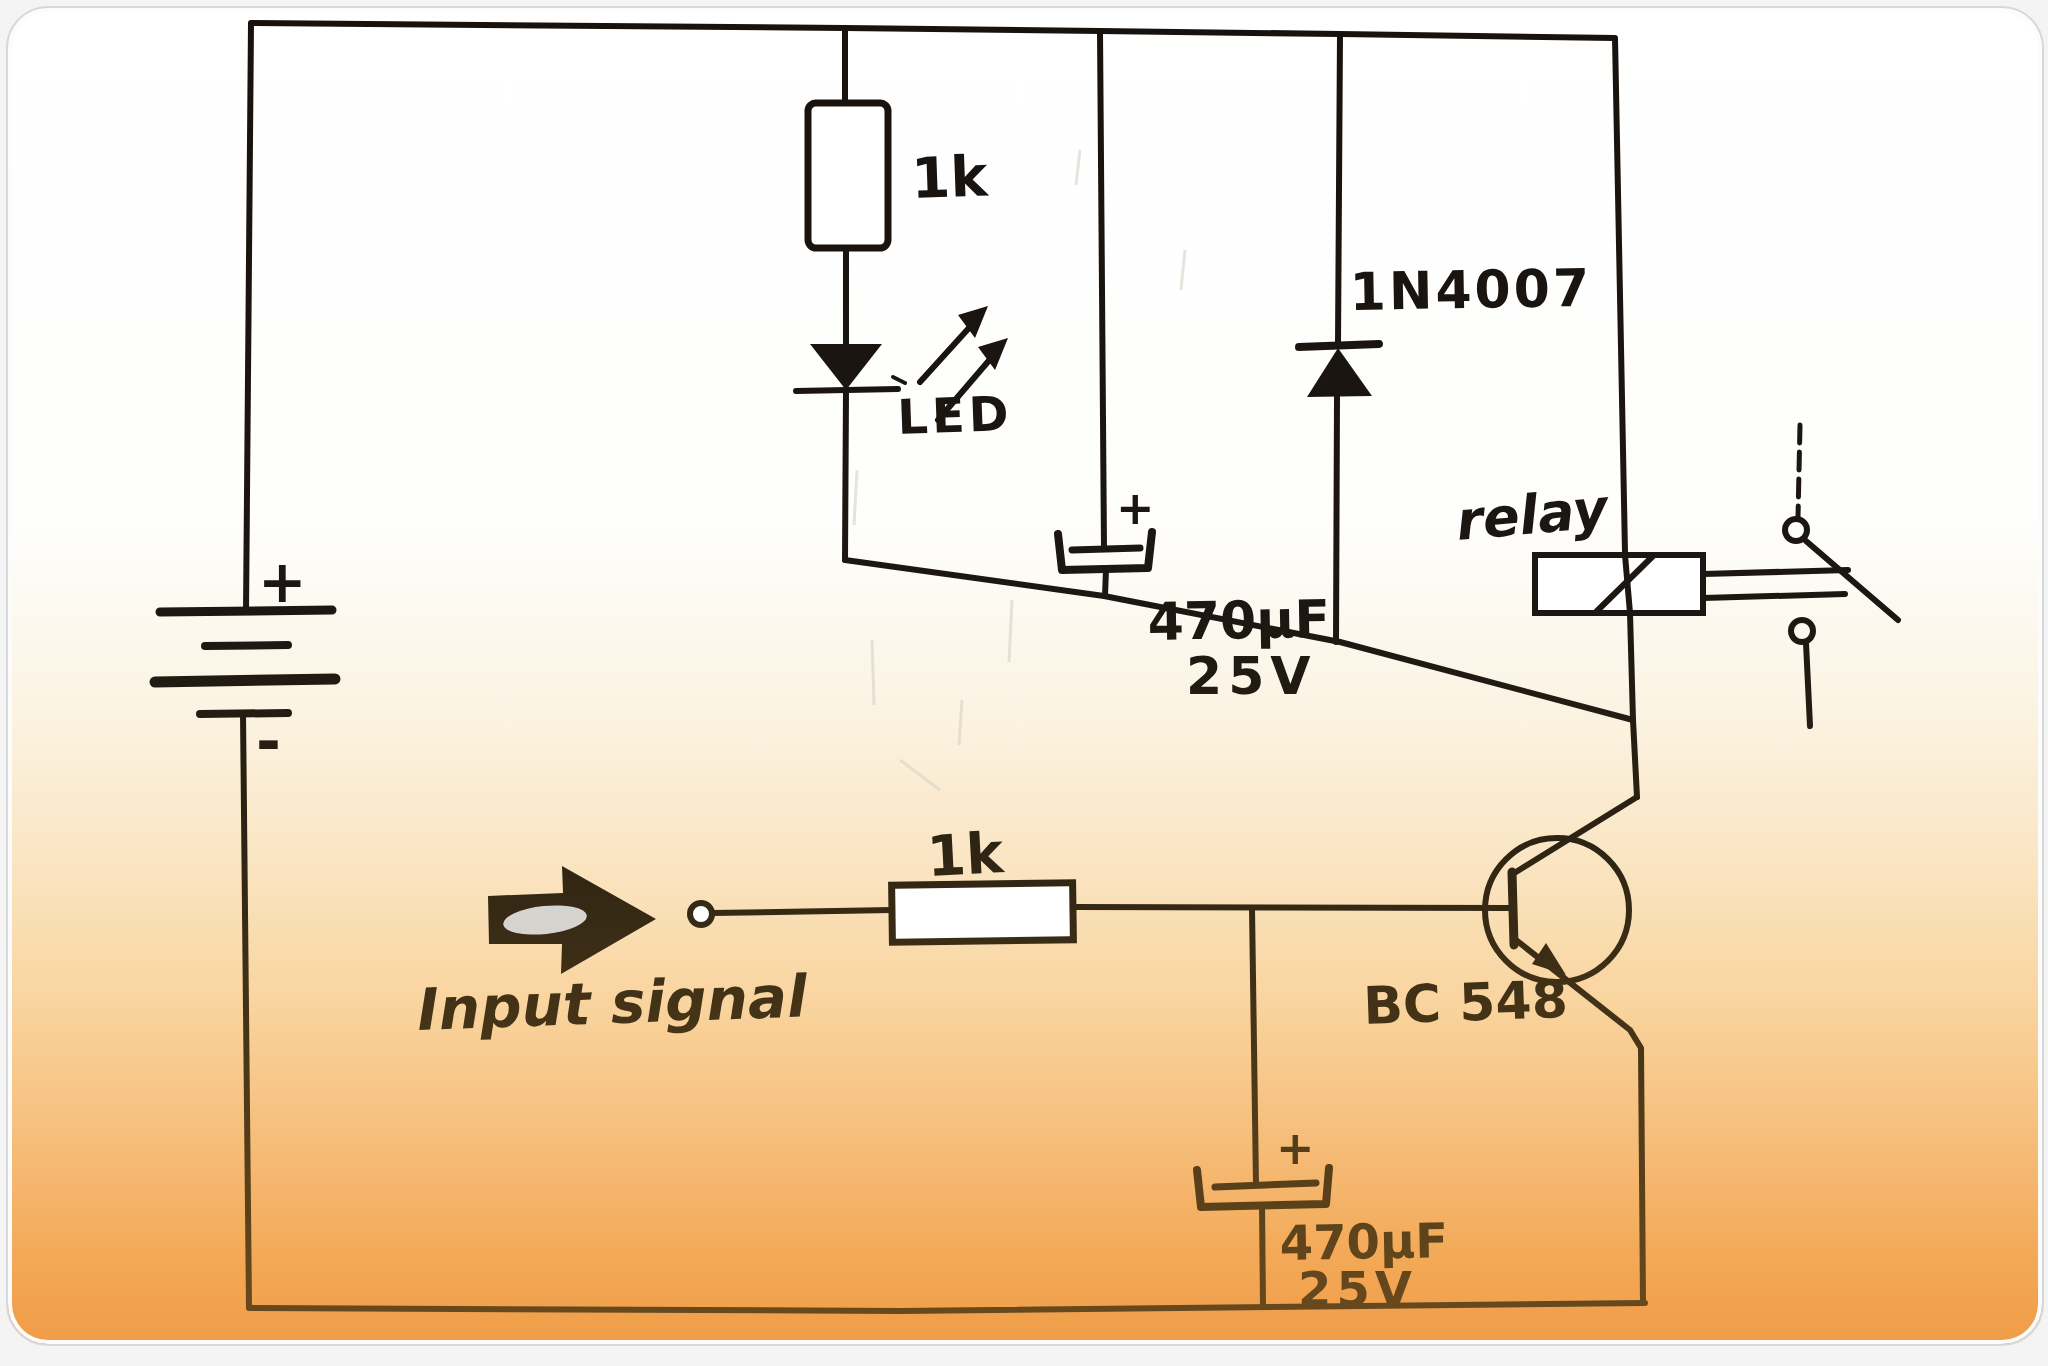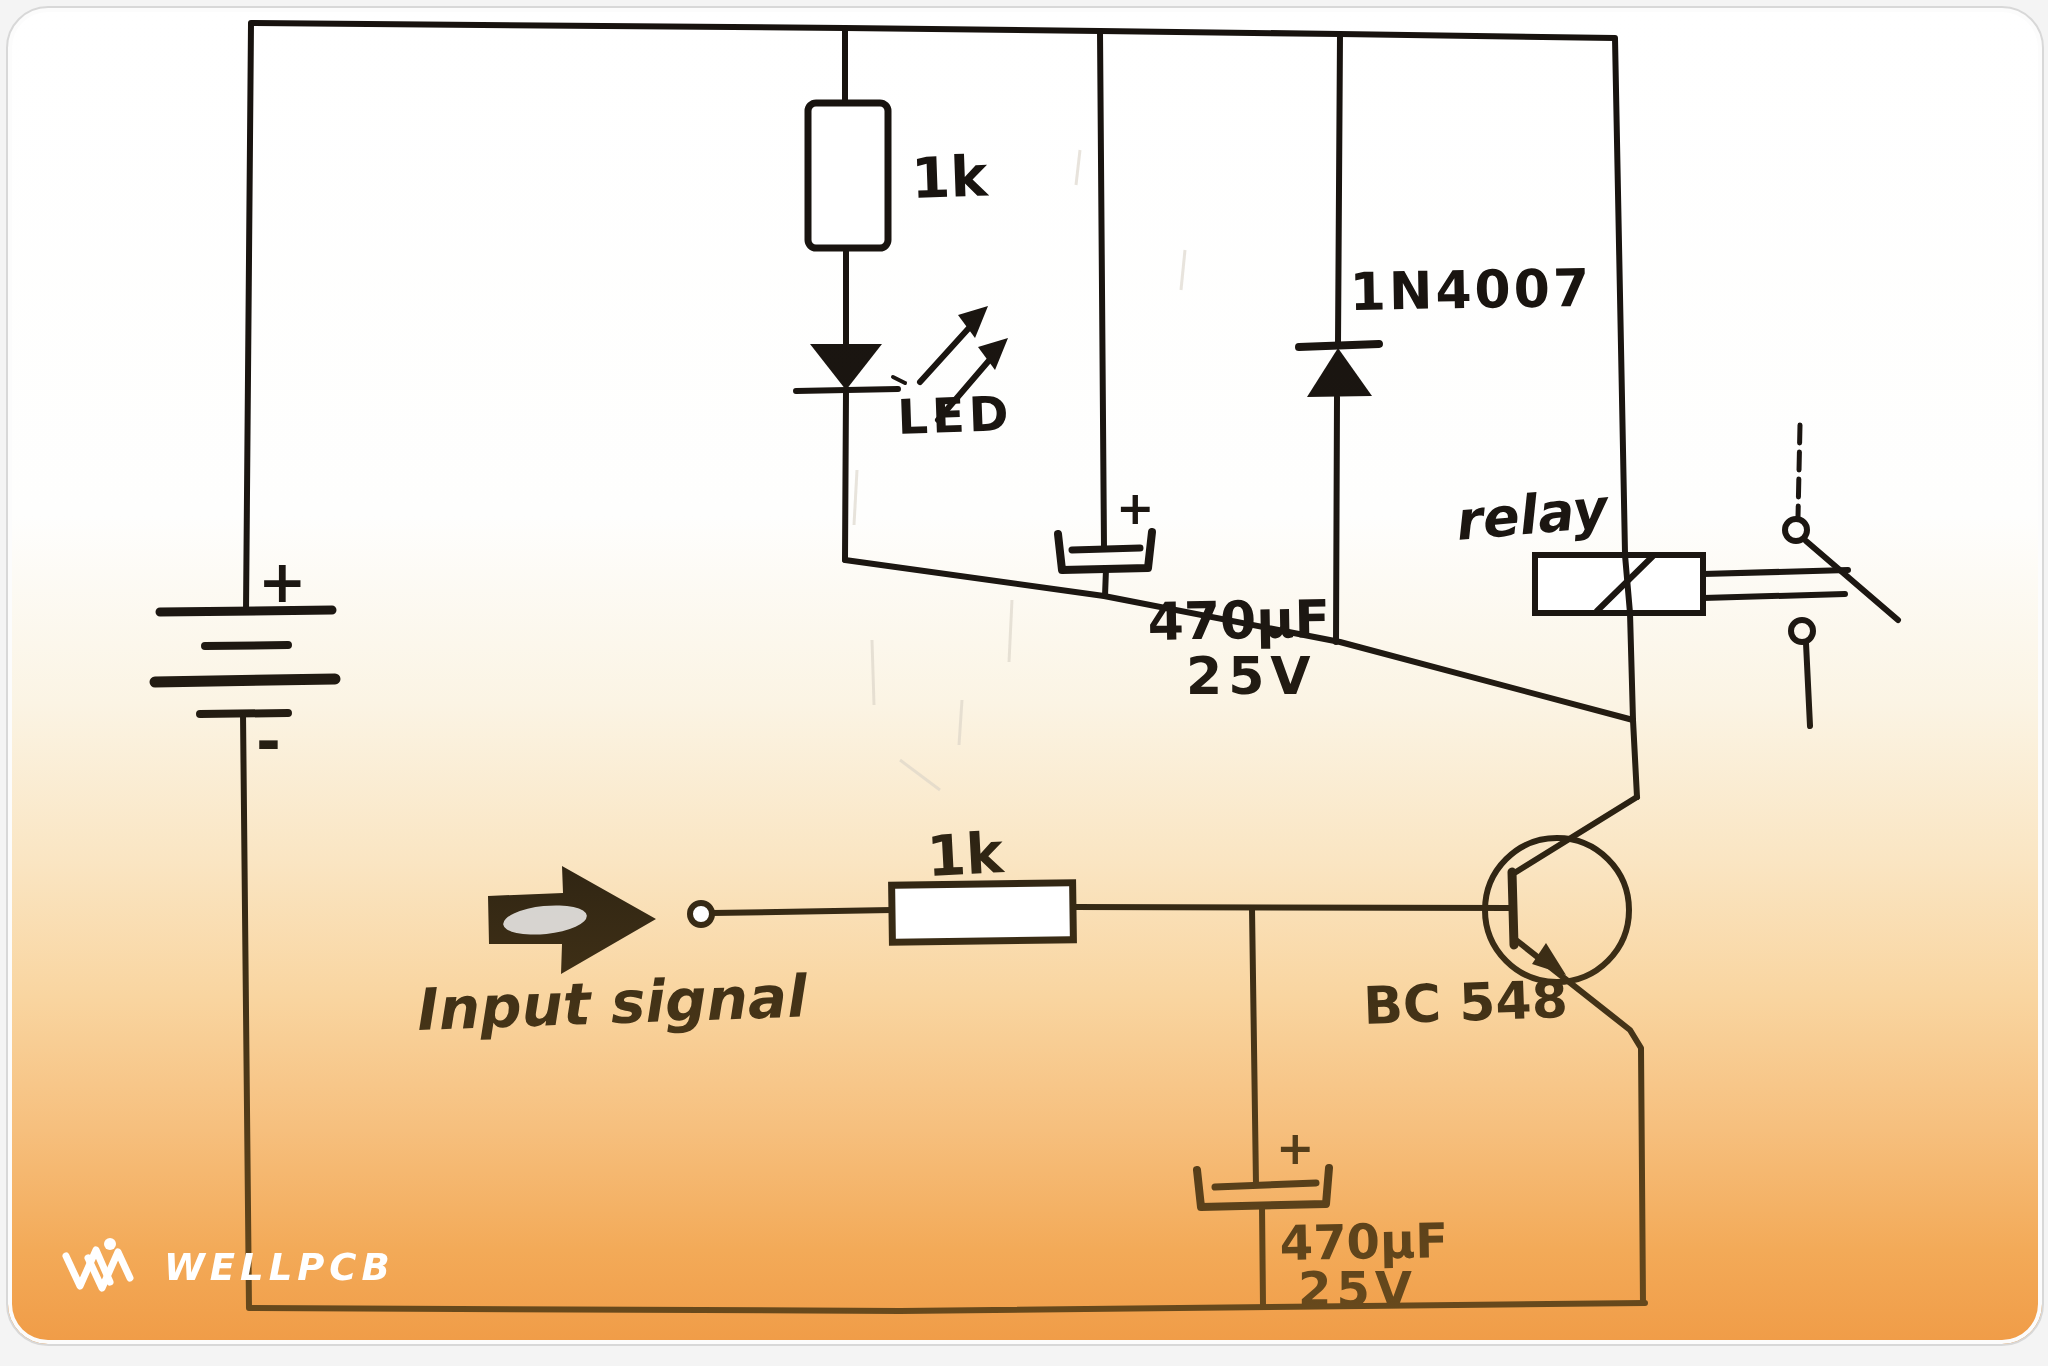--- a/index.html
+++ b/index.html
@@ -163,23 +163,13 @@
 
     <text class="lbl cursive" x="418" y="1030" font-size="58" fill="url(#ink)" transform="rotate(-2 418 1030)">Input signal</text>
 
     <text class="lbl" x="1364" y="1024" font-size="52" fill="url(#ink)" transform="rotate(-2 1364 1024)">BC 548</text>
 
     <text class="lbl" x="1276" y="1164" font-size="46" fill="url(#ink)">+</text>
     <text class="lbl" x="1280" y="1260" font-size="48" fill="url(#ink)" transform="rotate(-1 1280 1260)">470µF</text>
     <text class="lbl" x="1298" y="1306" font-size="48" letter-spacing="5" fill="url(#ink)">25V</text>
   </svg>
 
-  <div class="logo">
-    <svg width="96" height="66" viewBox="0 0 96 66">
-      <g fill="none" stroke="#ffffff" stroke-width="7" stroke-linecap="round" stroke-linejoin="round">
-        <path d="M8,22 L22,52 L38,16 L52,48"></path>
-        <path d="M30,24 L44,54 L60,18 L72,44"></path>
-      </g>
-      <circle cx="52" cy="10" r="6" fill="#ffffff"></circle>
-    </svg>
-    <span class="logo-text">WELLPCB</span>
-  </div>
 </div>
 
 </body></html>

